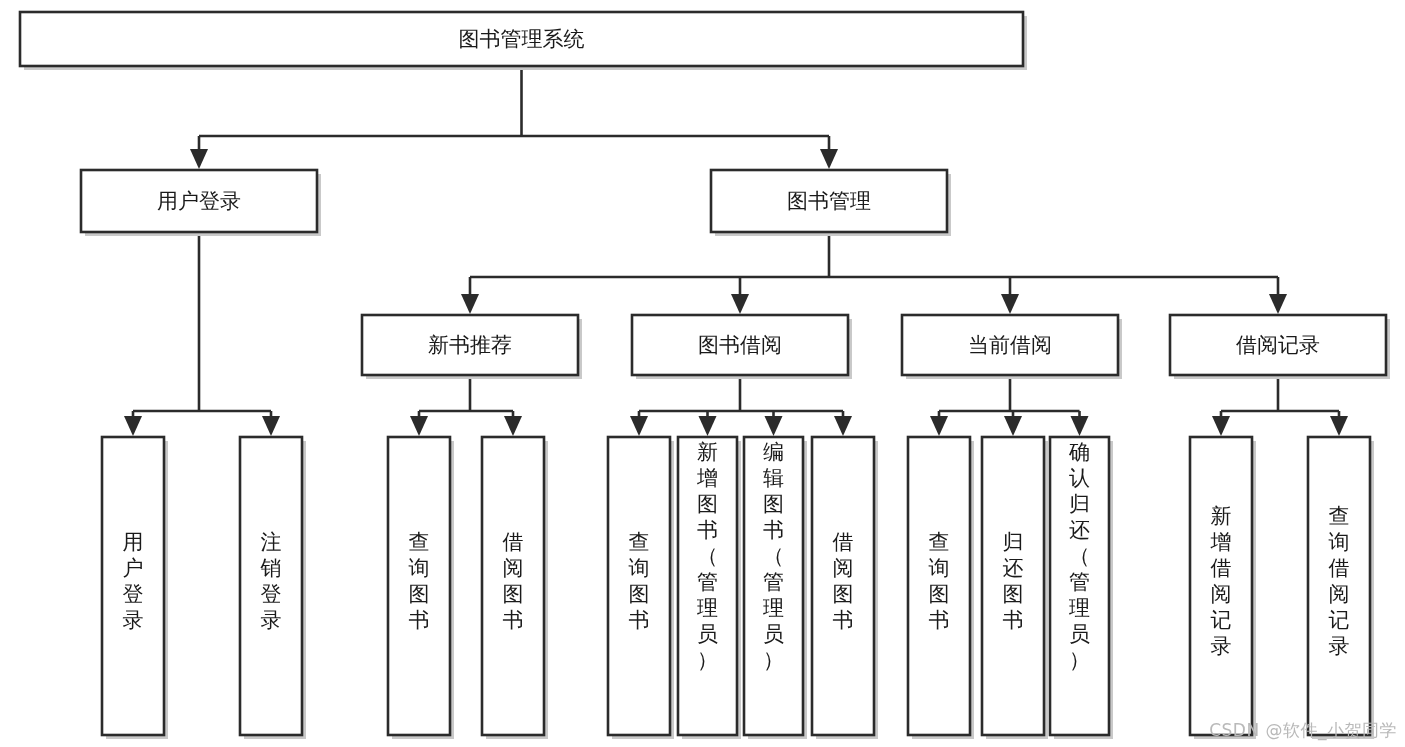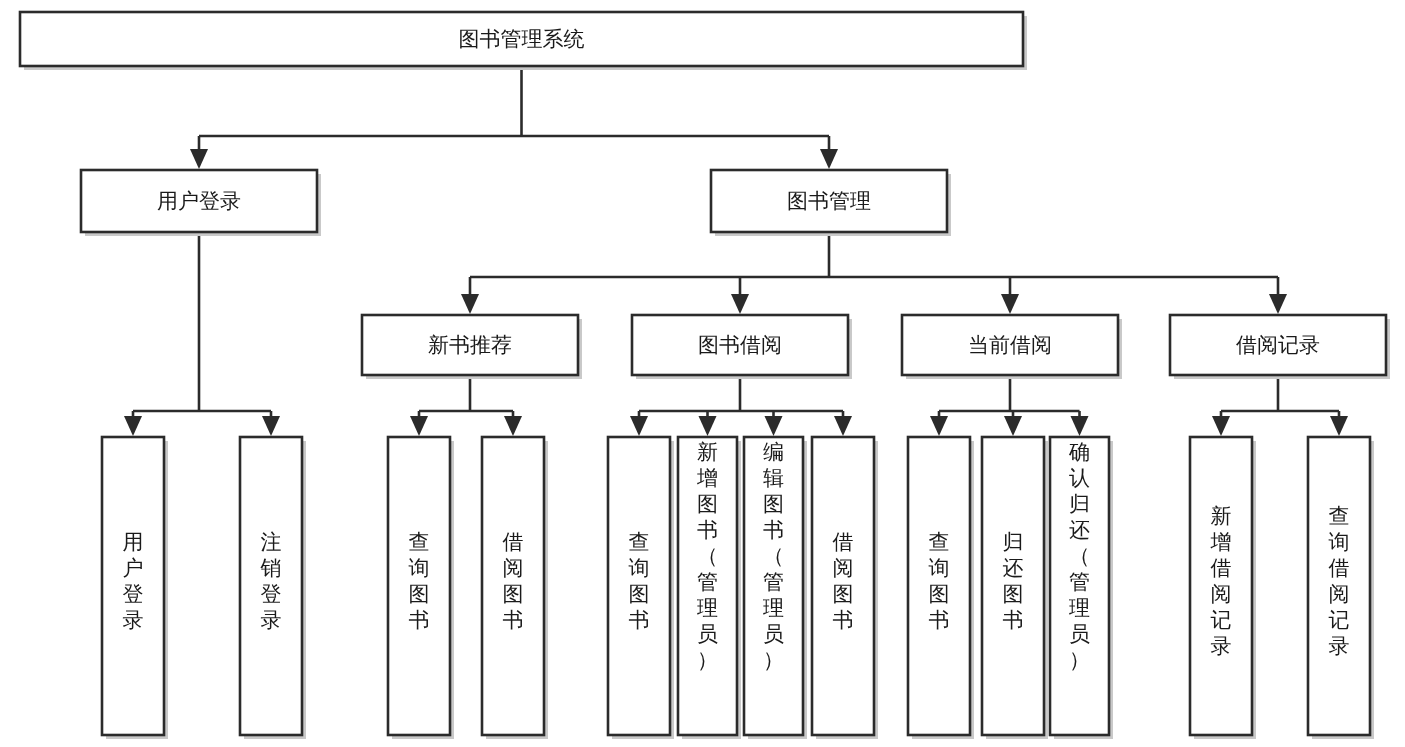--- a/index.html
+++ b/index.html
@@ -224,13 +224,14 @@
           <rect x="1190" y="437" width="62" height="298" class="node-box"></rect>
           <text x="1221" class="leaf-label-v"><tspan x="1221" y="523">新</tspan><tspan x="1221" y="549">增</tspan><tspan x="1221" y="575">借</tspan><tspan x="1221" y="601">阅</tspan><tspan x="1221" y="627">记</tspan><tspan x="1221" y="653">录</tspan></text>
         </g>
         <g>
           <rect x="1312" y="441" width="62" height="298" class="node-shadow"></rect>
           <rect x="1308" y="437" width="62" height="298" class="node-box"></rect>
           <text x="1339" class="leaf-label-v"><tspan x="1339" y="523">查</tspan><tspan x="1339" y="549">询</tspan><tspan x="1339" y="575">借</tspan><tspan x="1339" y="601">阅</tspan><tspan x="1339" y="627">记</tspan><tspan x="1339" y="653">录</tspan></text>
         </g>
       </g>
   </svg>
+  <div class="watermark-text">CSDN @软件_小贺同学</div>
 </div>
 
 </body></html>

